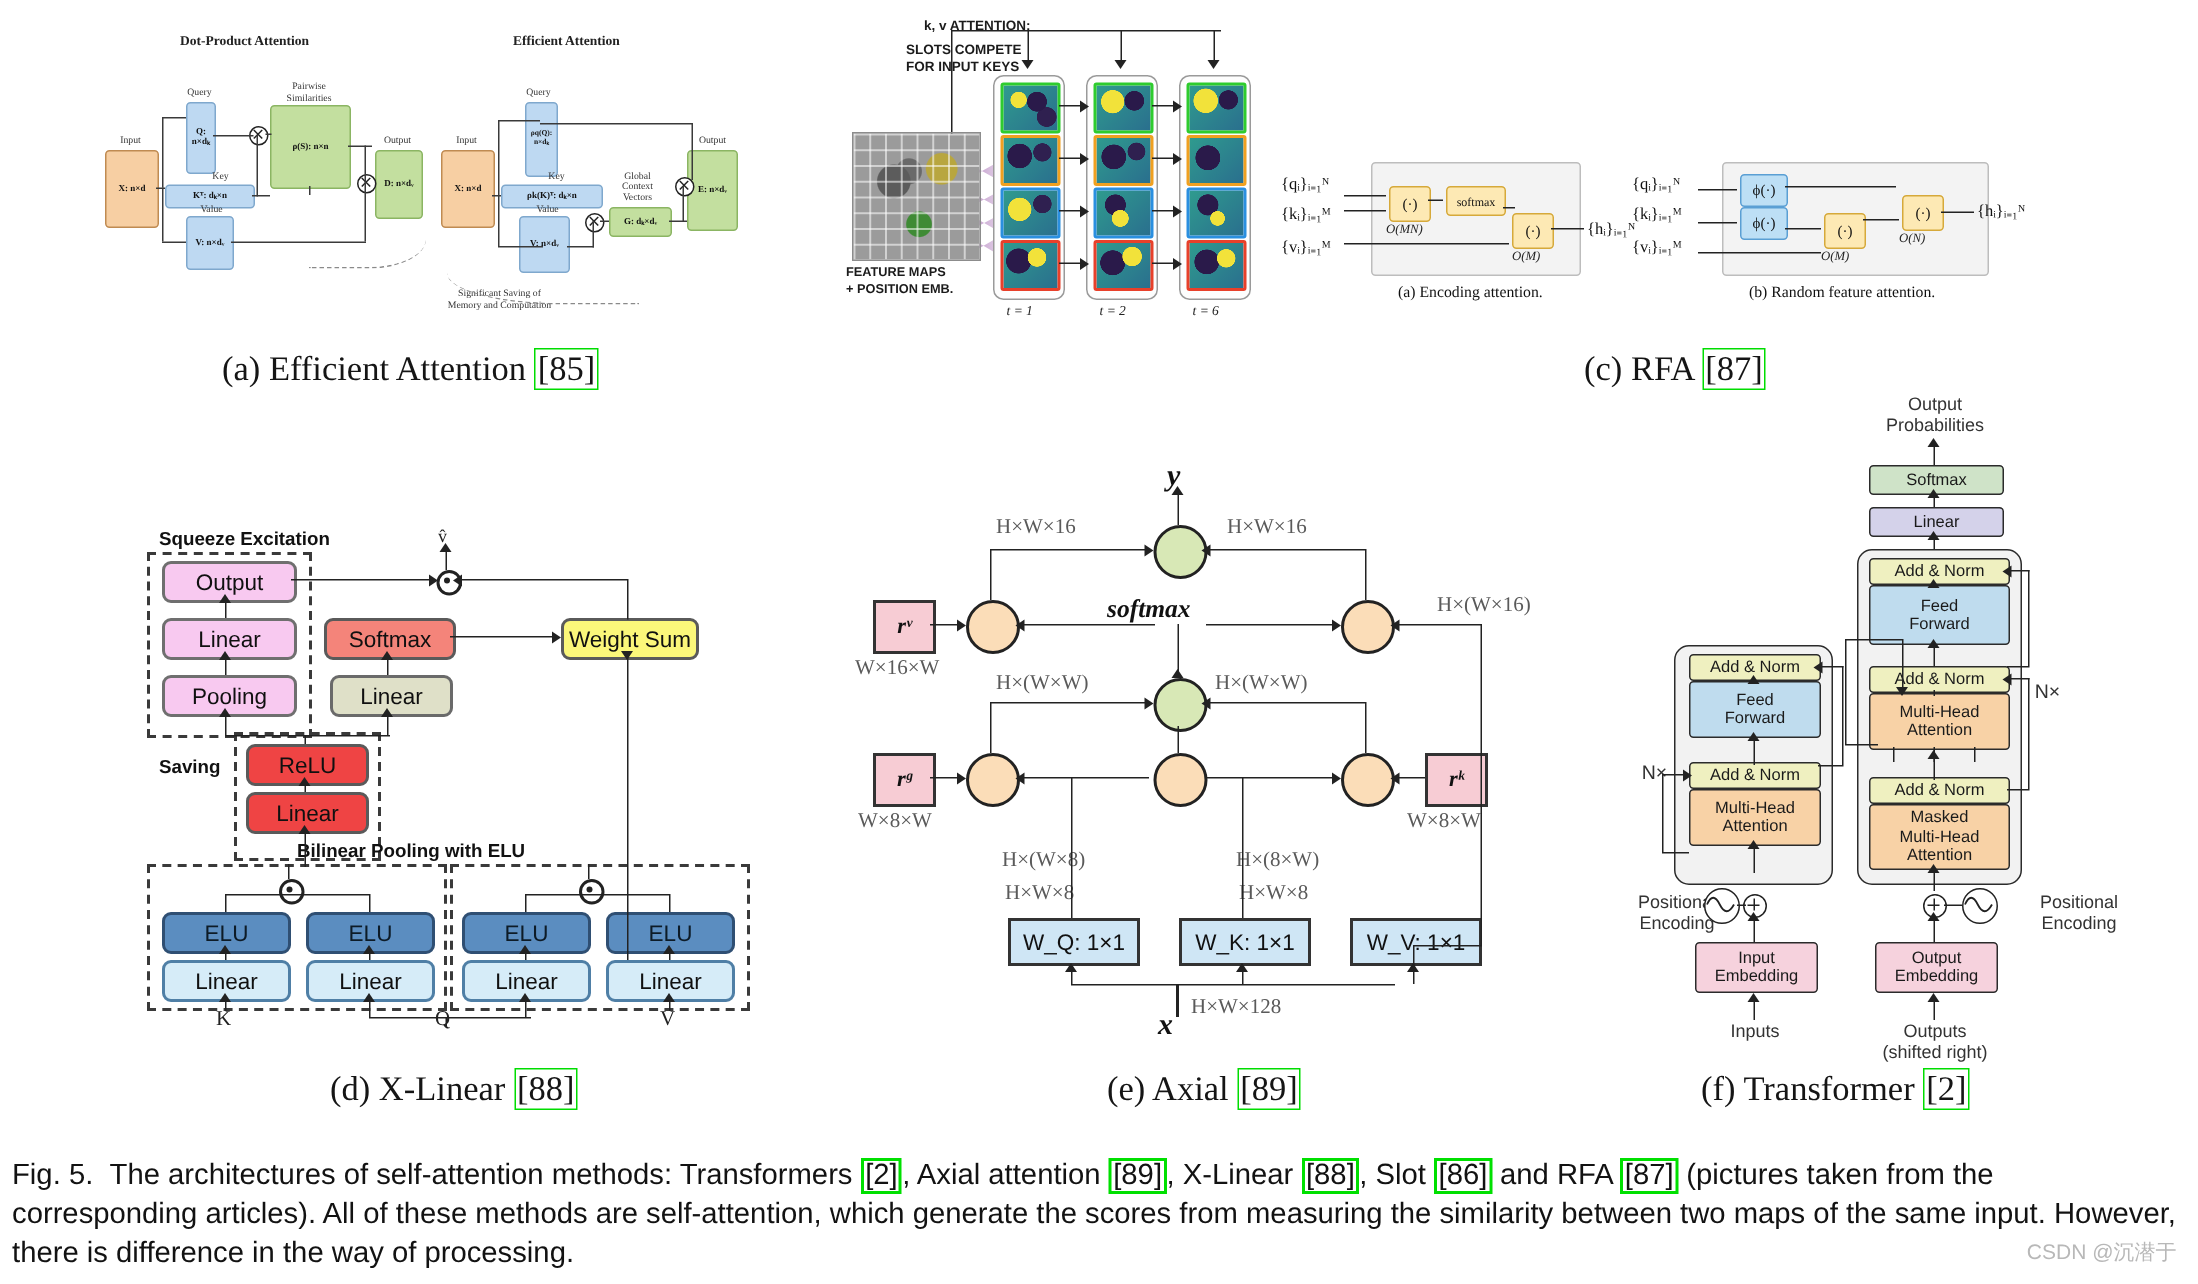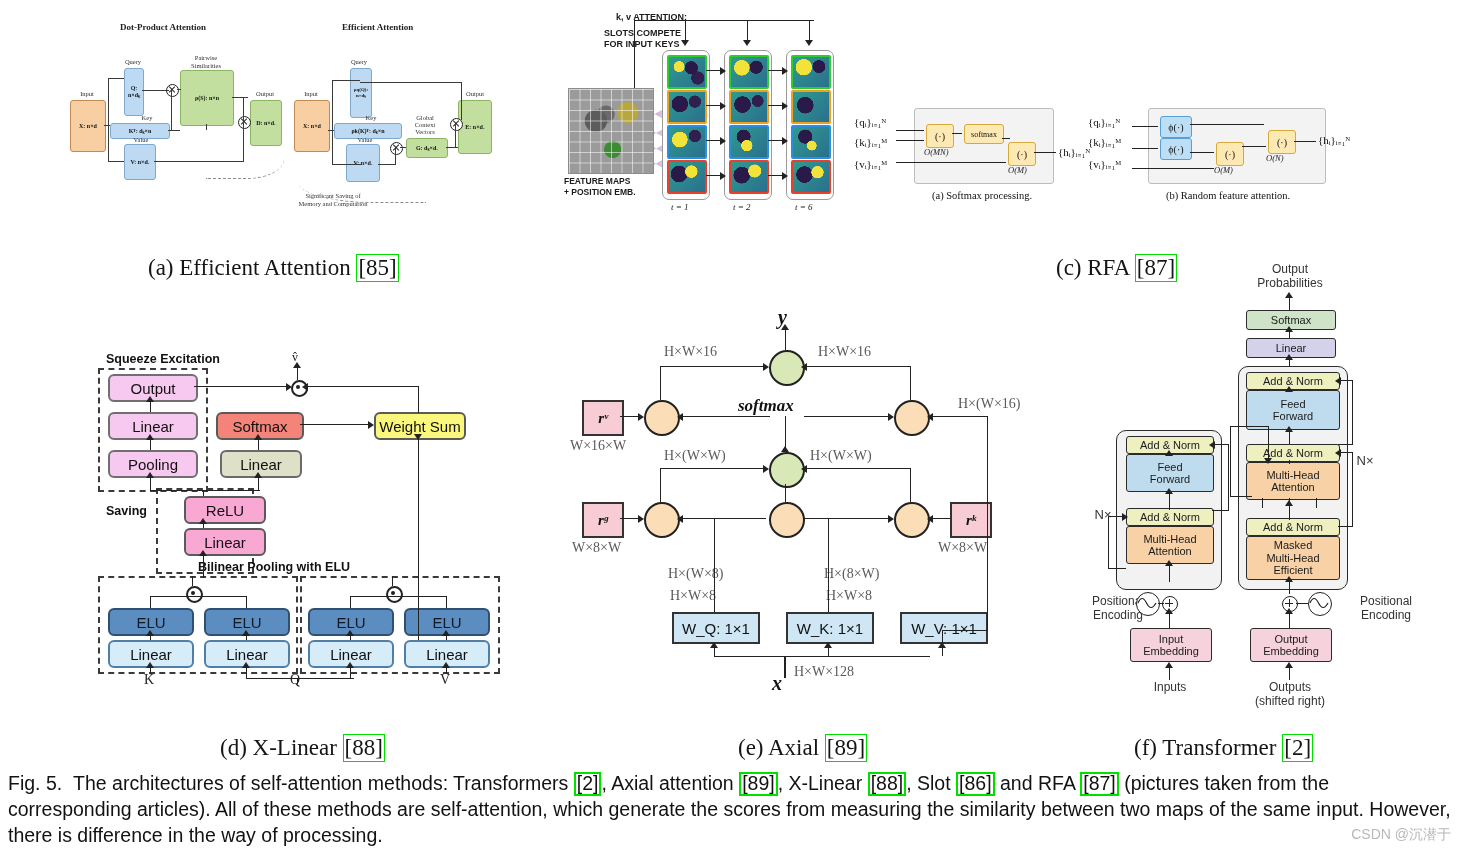--- a/index.html
+++ b/index.html
@@ -14,21 +14,21 @@
   .ln2{background:#222;}
   .arrowU,.arrowD,.arrowL,.arrowR{position:absolute;width:0;height:0;}
   .arrowU{border-left:4px solid transparent;border-right:4px solid transparent;border-bottom:6px solid #222;}
   .arrowD{border-left:4px solid transparent;border-right:4px solid transparent;border-top:6px solid #222;}
   .arrowR{border-top:4px solid transparent;border-bottom:4px solid transparent;border-left:6px solid #222;}
   .arrowL{border-top:4px solid transparent;border-bottom:4px solid transparent;border-right:6px solid #222;}
 
   
   .subcap{position:absolute;font-family:"Liberation Serif",serif;font-size:23px;color:#151515;white-space:nowrap;}
   .refbox{border:2px solid #00e000;padding:0 1px;display:inline-block;line-height:1.02;}
-  .refbox-cap{border:1.6px solid #00dd00;padding:0 1px;display:inline-block;margin-top:22px;}
+  .refbox-cap{border:1.6px solid #00dd00;padding:0 1px;display:inline-block;}
 
   
   #figcaption{position:absolute;left:8px;top:770px;width:1450px;font-family:"Liberation Sans",sans-serif;font-size:19.5px;line-height:26px;color:#121212;}
   #watermark{position:absolute;right:14px;top:826px;font-family:"Liberation Sans",sans-serif;font-size:14px;color:#b8b8b8;}
 
   
   #panelA{left:62px;top:18px;width:460px;height:200px;}
   .aTitle{position:absolute;font-size:9px;font-weight:bold;color:#222;white-space:nowrap;}
   .aLab{position:absolute;font-size:6.5px;color:#333;white-space:nowrap;text-align:center;}
   .aBox{position:absolute;border:1px solid #6d6d6d;border-radius:3px;font-size:6px;font-weight:bold;color:#111;display:flex;align-items:center;justify-content:center;text-align:center;line-height:1.15;}
@@ -72,21 +72,21 @@
   .cIn{position:absolute;font-family:"Liberation Serif",serif;font-size:11px;color:#111;white-space:nowrap;}
   .cCap{position:absolute;font-family:"Liberation Serif",serif;font-size:10.5px;color:#111;white-space:nowrap;}
 
   
   #panelD{left:90px;top:350px;width:420px;height:345px;}
   .dBox{position:absolute;border:2px solid #5c5c5c;border-radius:6px;display:flex;align-items:center;justify-content:center;font-family:"Liberation Sans",sans-serif;font-size:15px;color:#101010;}
   .dPink{background:#f8c9f0;border-color:#6f6f6f;}
   .dRed{background:#f4847a;border-color:#5a5a5a;}
   .dKhaki{background:#dfe0c8;border-color:#6a6a6a;}
   .dYellow{background:#fbf77a;border-color:#5a5a5a;}
-  .dMint{background:#f9a8d4;border-color:#5a5a5a;margin-left:20px;}
+  .dMint{background:#ef4444;border-color:#5a5a5a;}
   .dNavy{background:#5b8dc0;border-color:#2f4f73;color:#0d1b27;}
   .dPale{background:#d6ecf8;border-color:#4f7fa6;}
   .dDashed{position:absolute;border:2px dashed #3a3a3a;}
   .dLab{position:absolute;font-family:"Liberation Sans",sans-serif;font-size:12.5px;font-weight:bold;color:#111;white-space:nowrap;}
   .dVar{position:absolute;font-family:"Liberation Serif",serif;font-size:14px;color:#222;}
   .odot{position:absolute;width:13px;height:13px;border-radius:50%;border:2px solid #222;background:#fff;}
   .odot i{position:absolute;left:2.5px;top:2.5px;width:4px;height:4px;border-radius:50%;background:#222;}
 
   
   #panelE{left:560px;top:300px;width:470px;height:400px;}
@@ -284,21 +284,21 @@
     <div class="cBox" style="left:160px;top:42px;width:26px;height:22px;">(·)</div>
     <div class="cLab" style="left:76px;top:47px;">O(MN)</div>
     <div class="cLab" style="left:160px;top:65px;">O(M)</div>
     <div class="cIn" style="left:210px;top:44px;">{hᵢ}ᵢ₌₁ᴺ</div>
     <div class="ln ln2 lnh" style="left:48px;top:30px;width:28px;"></div>
     <div class="ln ln2 lnh" style="left:48px;top:40px;width:28px;"></div>
     <div class="ln ln2 lnh" style="left:48px;top:62px;width:110px;"></div>
     <div class="ln ln2 lnh" style="left:104px;top:33px;width:10px;"></div>
     <div class="ln ln2 lnh" style="left:154px;top:38px;width:8px;"></div>
     <div class="ln ln2 lnh" style="left:186px;top:52px;width:22px;"></div>
-    <div class="cCap" style="left:84px;top:90px;">(a)  Softmax processing.</div>
+    <div class="cCap" style="left:84px;top:90px;">(a)  Encoding attention.</div>
 
     <div class="cPanel" style="left:300px;top:8px;width:176px;height:74px;"></div>
     <div class="cIn" style="left:240px;top:14px;">{qᵢ}ᵢ₌₁ᴺ</div>
     <div class="cIn" style="left:240px;top:34px;">{kᵢ}ᵢ₌₁ᴹ</div>
     <div class="cIn" style="left:240px;top:56px;">{vᵢ}ᵢ₌₁ᴹ</div>
     <div class="cBox cBoxB" style="left:312px;top:16px;width:30px;height:20px;">ϕ(·)</div>
     <div class="cBox cBoxB" style="left:312px;top:38px;width:30px;height:20px;">ϕ(·)</div>
     <div class="cBox" style="left:368px;top:42px;width:26px;height:22px;">(·)</div>
     <div class="cBox" style="left:420px;top:30px;width:26px;height:22px;">(·)</div>
     <div class="cLab" style="left:366px;top:65px;">O(M)</div>
@@ -515,21 +515,21 @@
     <div class="fStack" style="left:148px;top:104px;width:108px;height:222px;"></div>
     <div class="fBox fYellow" style="left:156px;top:110px;width:92px;height:16px;">Add &amp; Norm</div>
     <div class="fBox fBlue" style="left:156px;top:128px;width:92px;height:38px;white-space:pre-line;">Feed
 Forward</div>
     <div class="fBox fYellow" style="left:156px;top:182px;width:92px;height:16px;">Add &amp; Norm</div>
     <div class="fBox fOrange" style="left:156px;top:200px;width:92px;height:36px;white-space:pre-line;">Multi-Head
 Attention</div>
     <div class="fBox fYellow" style="left:156px;top:256px;width:92px;height:16px;">Add &amp; Norm</div>
     <div class="fBox fOrange" style="left:156px;top:274px;width:92px;height:42px;white-space:pre-line;">Masked
 Multi-Head
-Efficient</div>
+Attention</div>
     <div class="fTxt" style="left:260px;top:192px;width:30px;font-size:13px;">N×</div>
 
     <div class="fStack" style="left:26px;top:168px;width:104px;height:158px;"></div>
     <div class="fBox fYellow" style="left:36px;top:174px;width:86px;height:16px;">Add &amp; Norm</div>
     <div class="fBox fBlue" style="left:36px;top:192px;width:86px;height:36px;white-space:pre-line;">Feed
 Forward</div>
     <div class="fBox fYellow" style="left:36px;top:246px;width:86px;height:16px;">Add &amp; Norm</div>
     <div class="fBox fOrange" style="left:36px;top:264px;width:86px;height:36px;white-space:pre-line;">Multi-Head
 Attention</div>
     <div class="fTxt" style="left:0px;top:246px;width:26px;font-size:13px;">N×</div>

